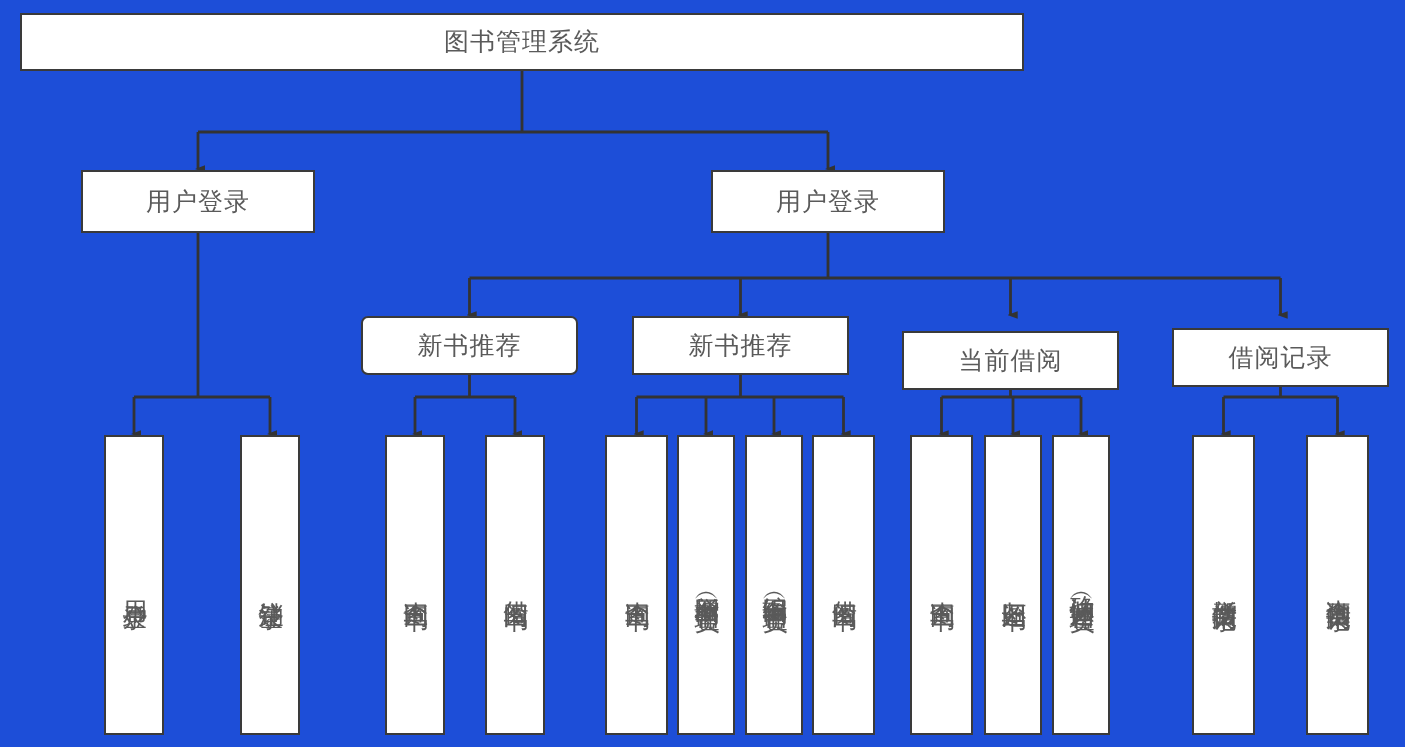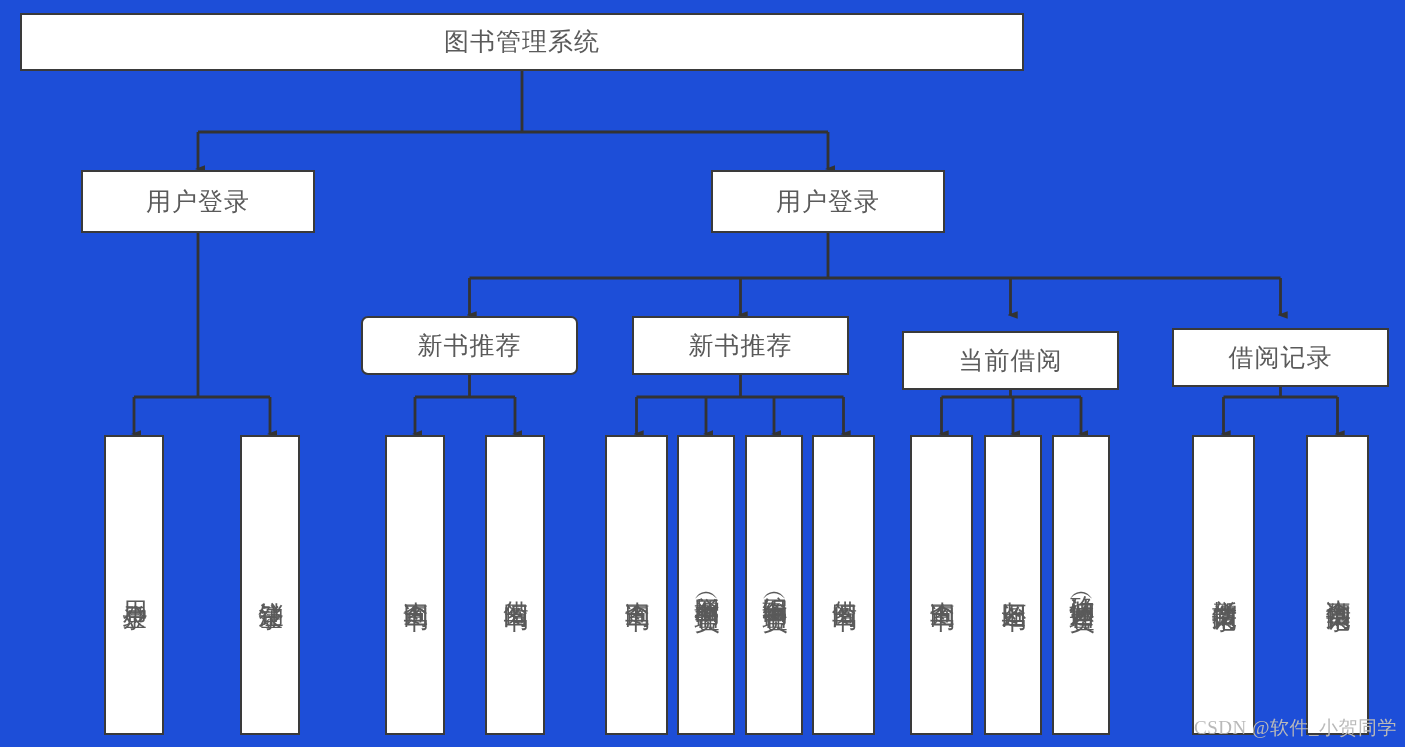--- a/index.html
+++ b/index.html
@@ -171,15 +171,14 @@
         <span class="vtext">确认归还（管理员）</span>
       </div>
       <div class="node vert" style="left: 1192px; top: 435px; width: 63px; height: 300px;">
         <span class="vtext">新增借阅记录</span>
       </div>
       <div class="node vert" style="left: 1306px; top: 435px; width: 63px; height: 300px;">
         <span class="vtext">查询借阅记录</span>
       </div>
     </div>
 
-  <div id="watermark">CSDN @软件_小贺同学</div>
 
 </div>
 
 </body></html>

